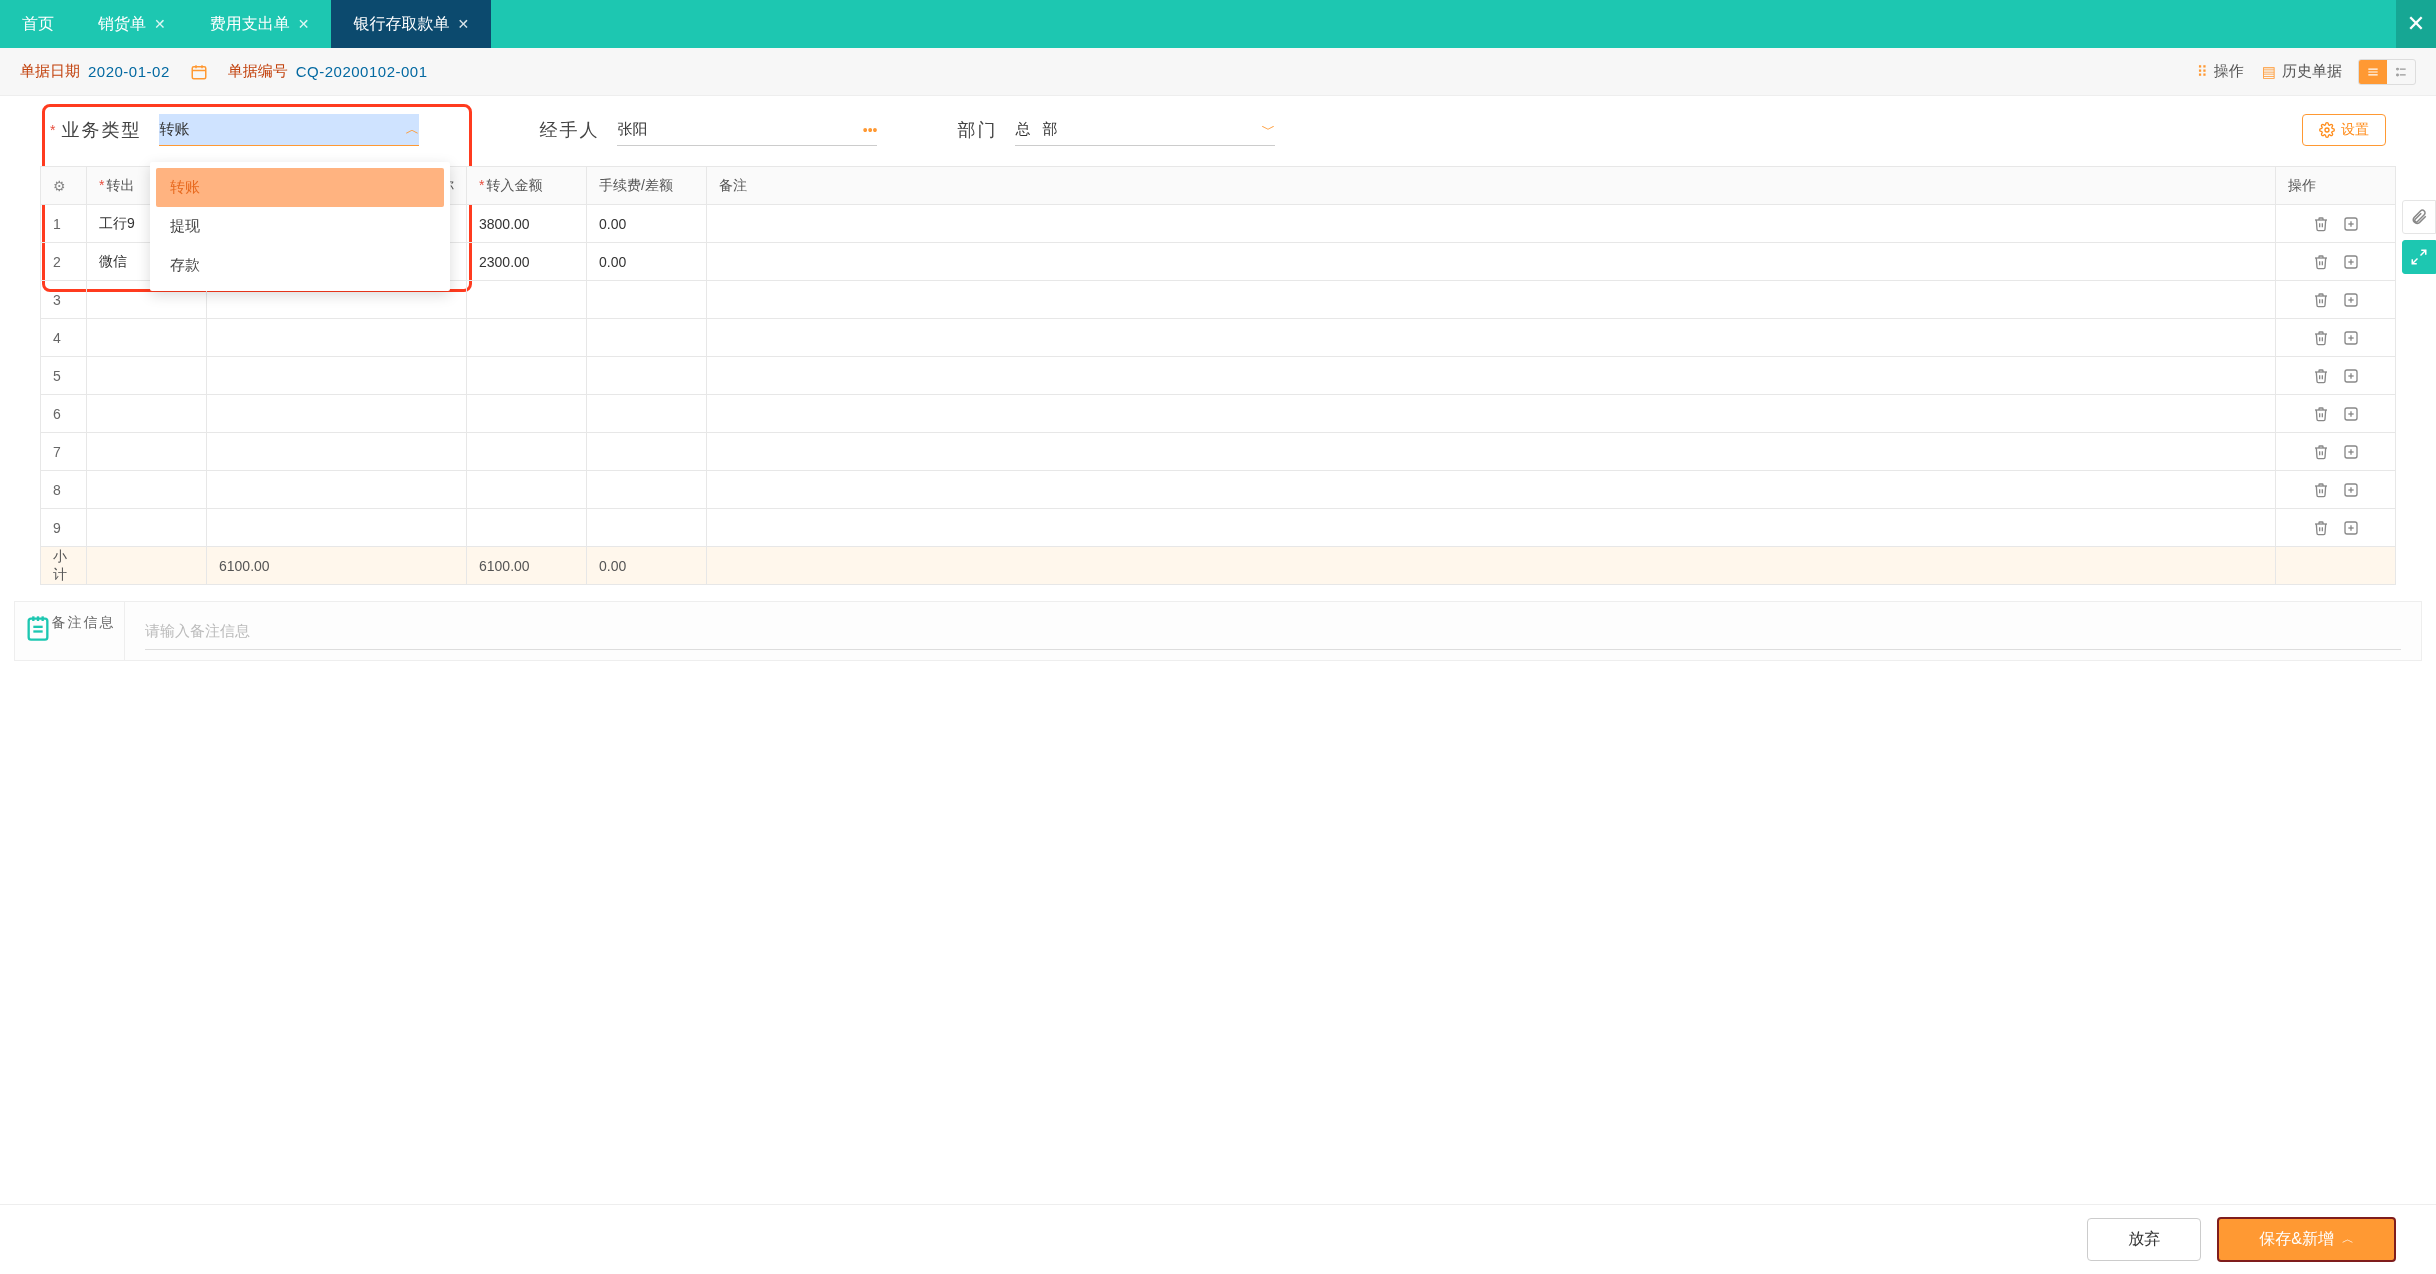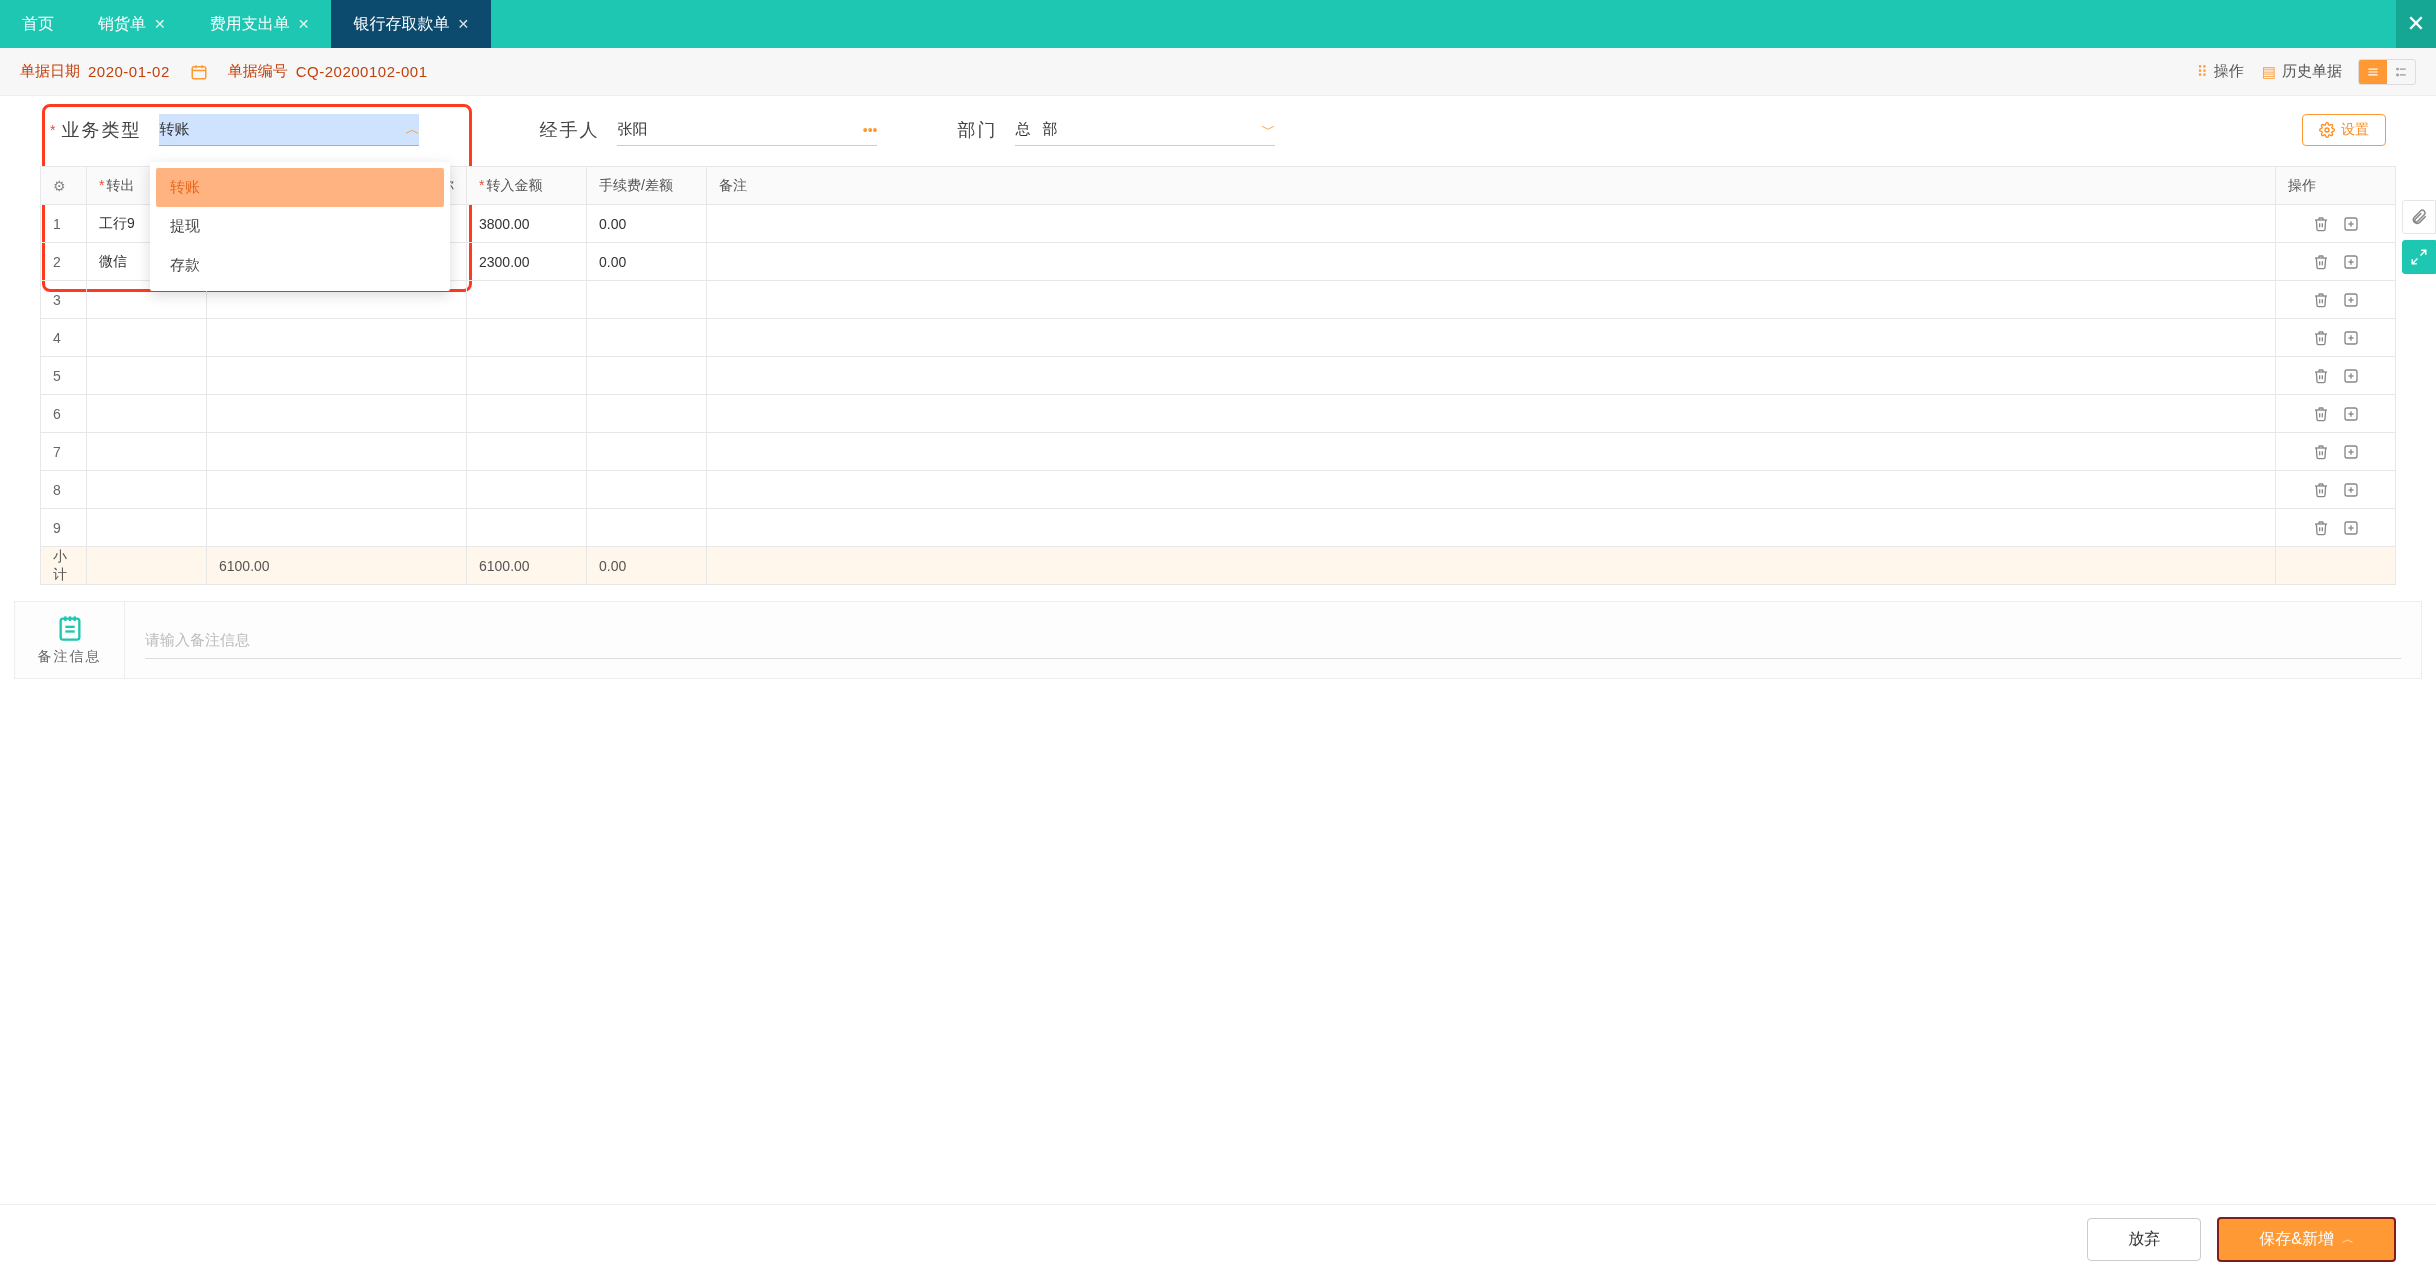--- a/index.html
+++ b/index.html
@@ -9,21 +9,21 @@
 .tab-bar { display: flex; align-items: stretch; height: 48px; background: #1dc7b1; }
 .tab { display: flex; align-items: center; padding: 0 22px; color: #fff; font-size: 16px; cursor: pointer; white-space: nowrap; }
 .tab.active { background: #0c4a6e; }
 .tab .close { margin-left: 8px; font-size: 14px; opacity: .85; }
 .tab-spacer { flex: 1; }
 .tab-close-all { width: 40px; display: flex; align-items: center; justify-content: center; background: #16a794; color: #fff; font-size: 22px; cursor: pointer; }
 
 
 .meta-bar { display: flex; align-items: center; height: 48px; padding: 0 20px; background: #f7f7f7; border-bottom: 1px solid #eee; font-size: 15px; }
 .meta-label { color: #c2410c; margin-right: 8px; text-align: center; }
-.meta-value { color: #c2410c; margin-right: 20px; letter-spacing: .5px; }
+.meta-value { color: #0369a1; margin-right: 20px; letter-spacing: .5px; }
 .cal-icon { color: #ff9933; margin-right: 20px; }
 .meta-spacer { flex: 1; }
 .meta-action { display: inline-flex; align-items: center; color: #555; margin-left: 18px; cursor: pointer; }
 .meta-action .mi { color: #ff9933; margin-right: 6px; }
 .view-toggle { margin-left: 16px; display: inline-flex; border: 1px solid #ddd; border-radius: 3px; overflow: hidden; }
 .view-toggle span { display: inline-flex; align-items: center; justify-content: center; width: 28px; height: 24px; font-size: 14px; color: #999; cursor: pointer; }
 .view-toggle span.on { background: #ff9933; color: #fff; }
 
 
 .filter-row { display: flex; align-items: center; padding: 18px 50px 10px; position: relative; }
@@ -60,21 +60,21 @@
 .col-remark {}
 .col-op { width: 120px; text-align: center; }
 .op-icons { display:flex; justify-content:center; gap:14px; color:#888; }
 .op-icons span { cursor:pointer; }
 .req-star-th { color: #e74c3c; margin-right: 2px; }
 .subtotal-row td { background: #fff7ec; color: #555; }
 .subtotal-label { letter-spacing: 4px; text-align: center; }
 
 
 .notes-bar { display: flex; align-items: stretch; margin: 16px 14px 0; border: 1px solid #eee; background: #fdfdfd; }
-.notes-left { width: 110px; display: flex; flex-direction: column; align-items: center; justify-content: center; color: #1dc7b1; border-right: 1px solid #eee; padding: 12px 0; }
+.notes-left { width: 110px; display: flex; flex-direction: row; justify-content: center; color: #1dc7b1; border-right: 1px solid #eee; padding: 12px 0; }
 .notes-left .n-icon { font-size: 26px; margin-bottom: 6px; }
 .notes-left .n-label { color: #666; font-size: 14px; letter-spacing: 2px; }
 .notes-input { flex:1; display:flex; align-items:center; padding: 0 20px; }
 .notes-input input { width: 100%; border: none; border-bottom: 1px solid #ddd; padding: 10px 0; font-size: 15px; color: #333; background: transparent; }
 .notes-input input::placeholder { color: #bbb; }
 
 
 .footer-bar { position: fixed; bottom: 0; left: 0; right: 0; display:flex; justify-content:flex-end; align-items:center; padding: 12px 40px; background:#fff; border-top:1px solid #eee; gap: 16px; }
 .btn { padding: 10px 40px; border-radius: 4px; font-size: 16px; cursor: pointer; }
 .btn-ghost { background:#fff; border:1px solid #ccc; color:#333; }

